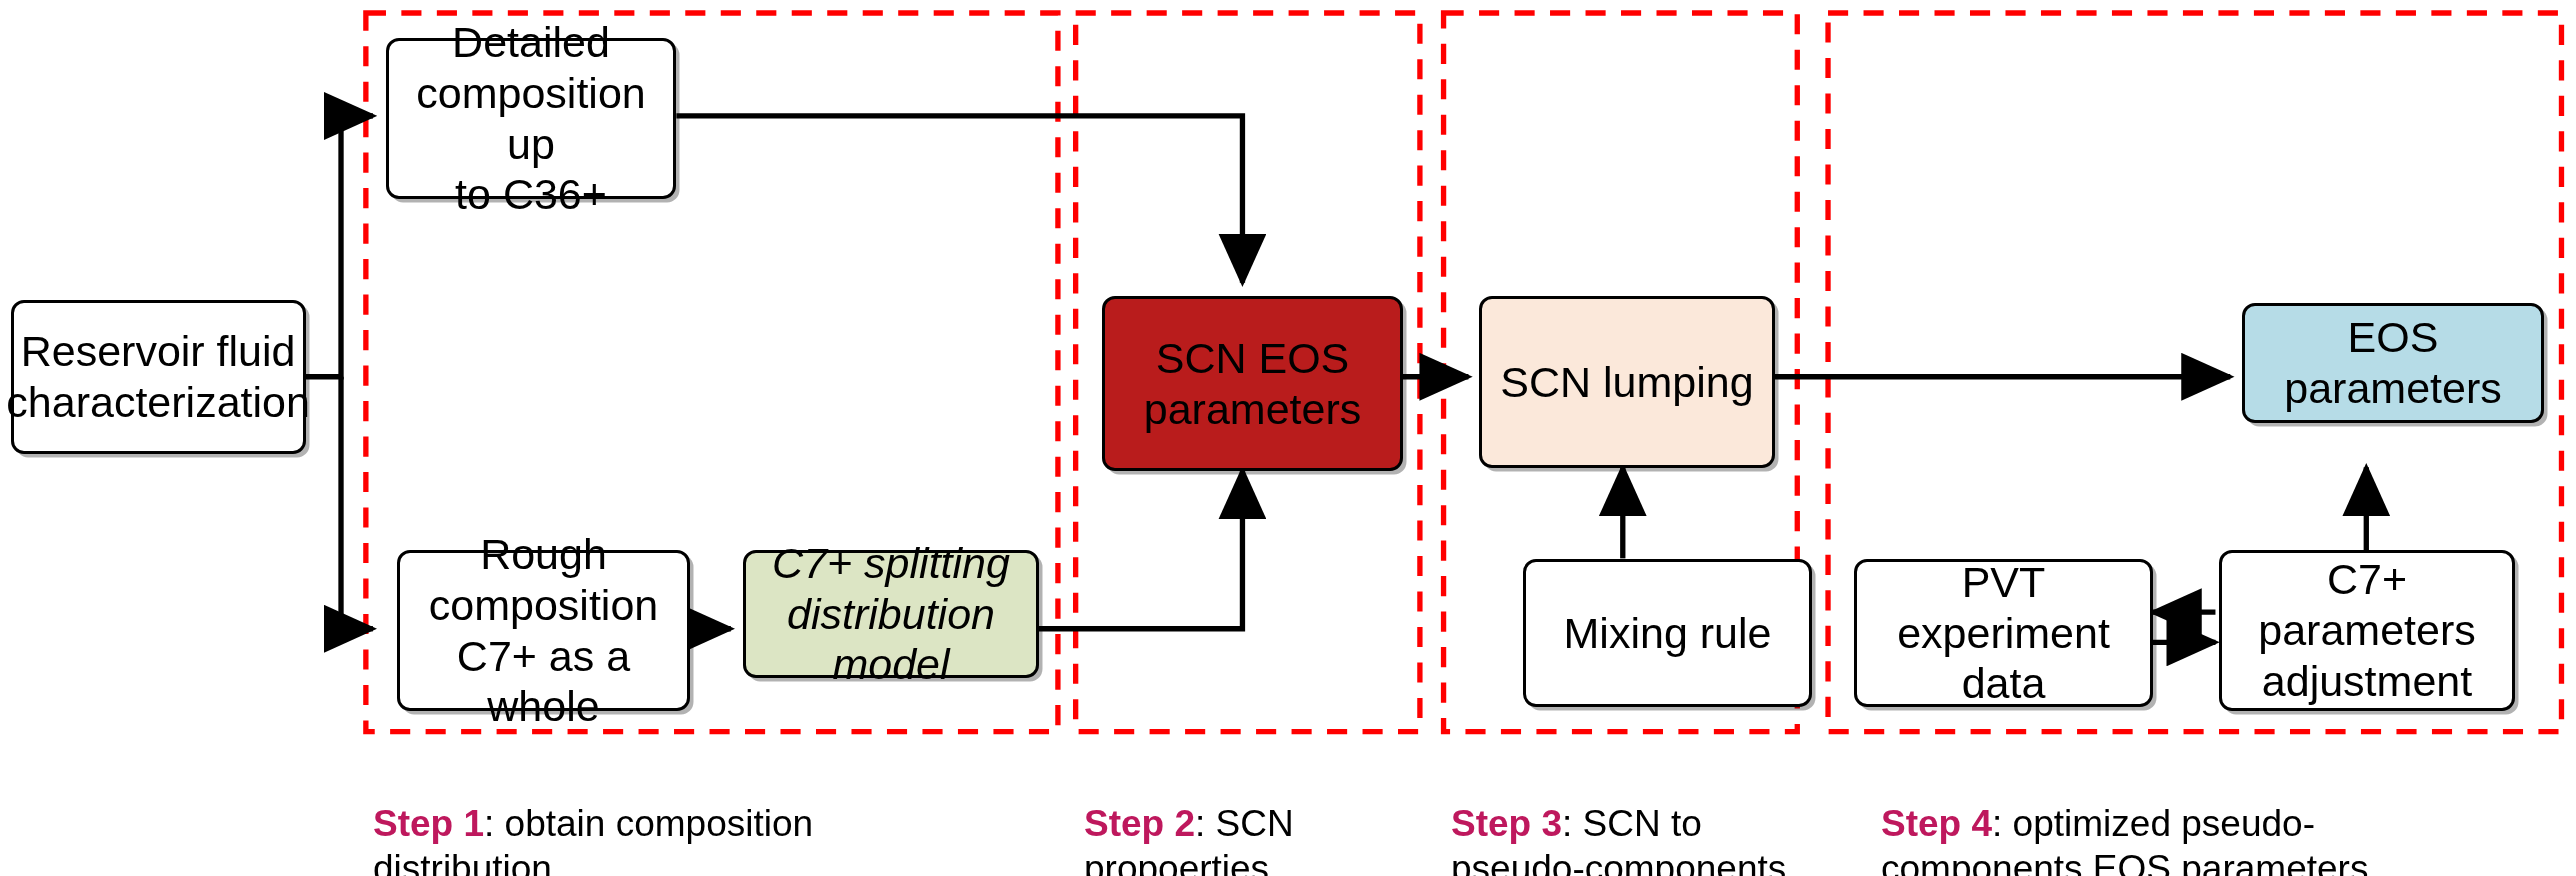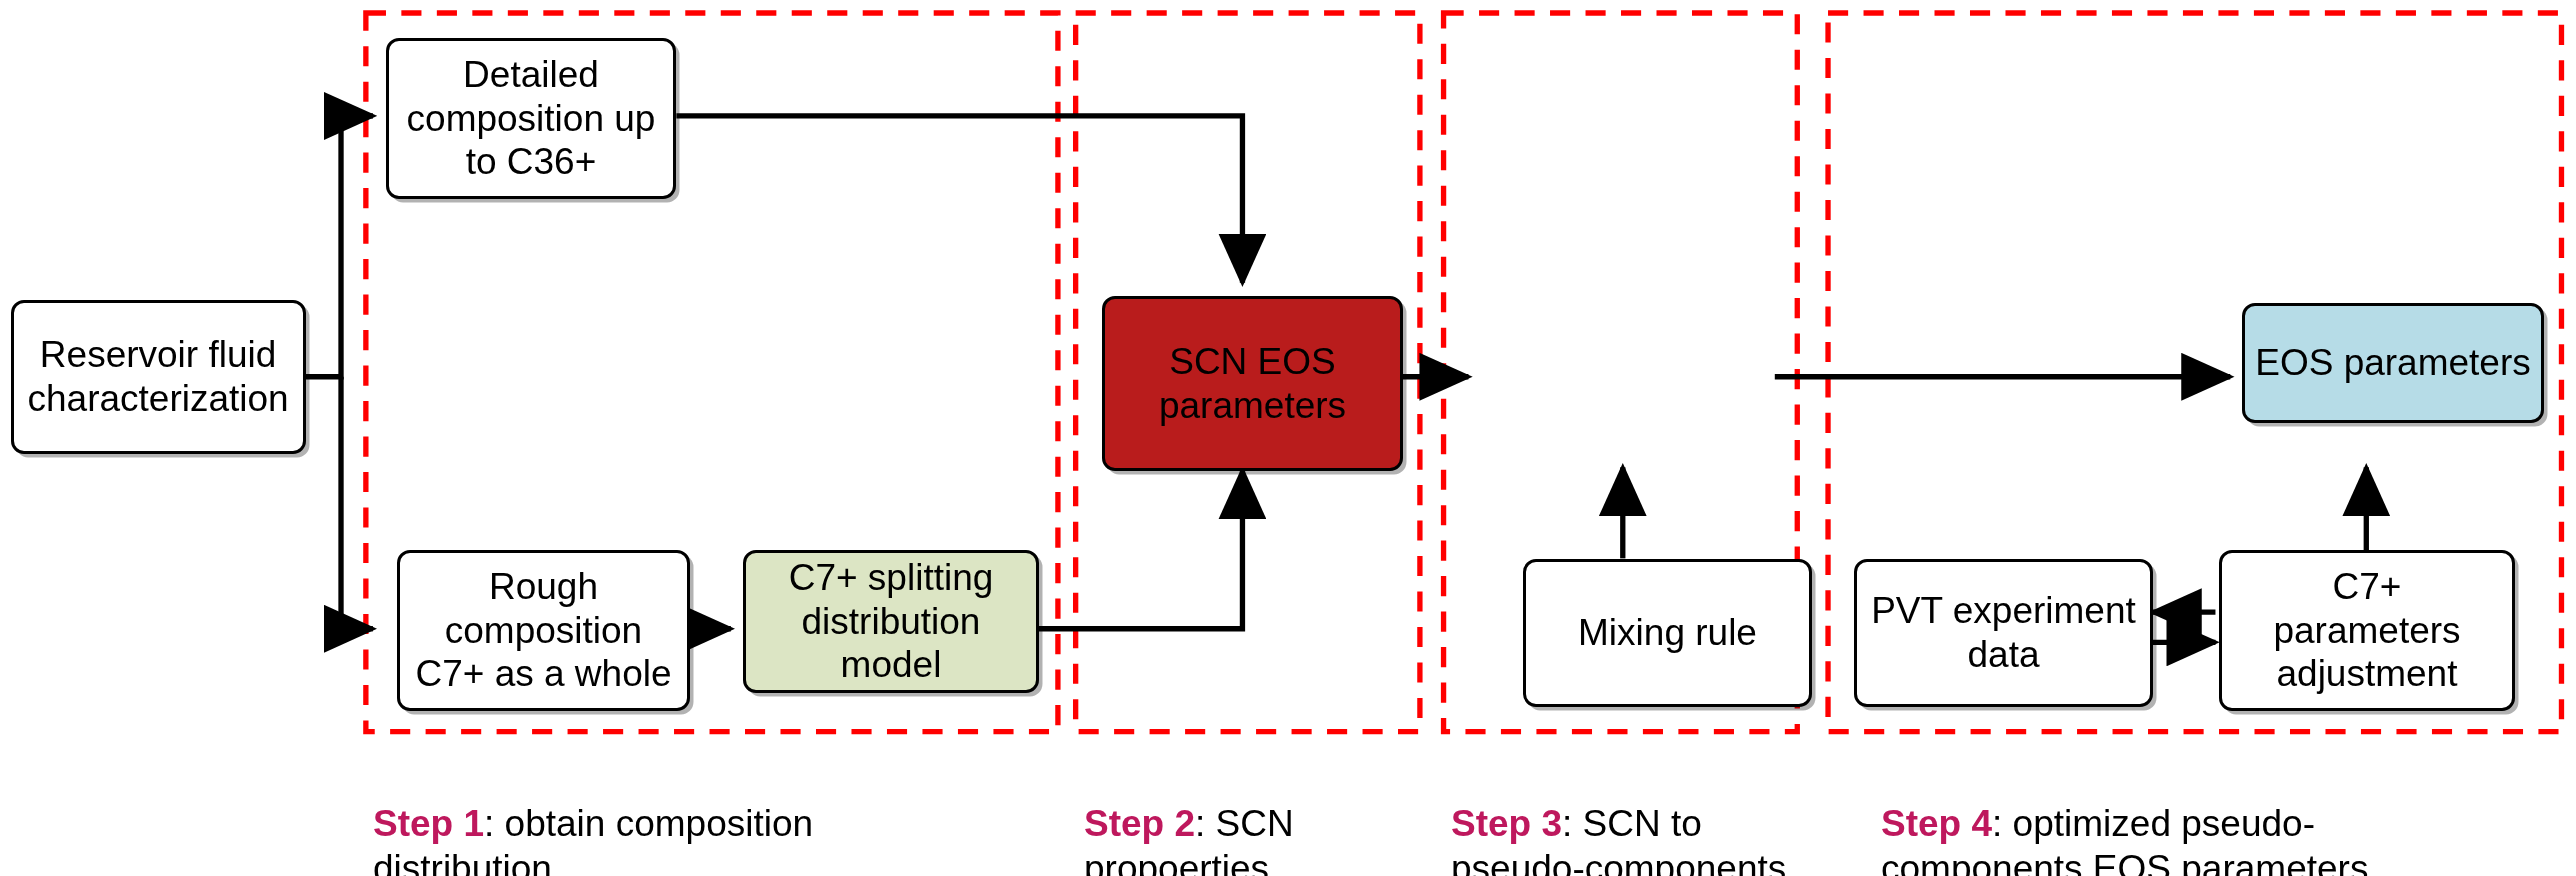--- a/index.html
+++ b/index.html
@@ -25,21 +25,21 @@
   .node {
     position: absolute;
     box-sizing: border-box;
     border: 3.5px solid #000000;
     border-radius: 13px;
     background: #ffffff;
     display: flex;
     align-items: center;
     justify-content: center;
     text-align: center;
-    font-size: 37px;
+    font-size: 43px;
     line-height: 1.18;
     color: #000000;
     padding: 2.4px 8.3px;
     box-shadow: 4.1px 4.1px 0 -0.6px rgba(0,0,0,0.30);
   }
   .node .lbl { display: block; white-space: pre-line; }
   .steplabel {
     position: absolute;
     font-size: 37px;
     line-height: 1.22;
@@ -102,31 +102,34 @@
 composition up
 to C36+</span>
   </div>
 
   <div class="node" style="left:397px; top:550px; width:293px; height:161px;">
     <span class="lbl">Rough
 composition
 C7+ as a whole</span>
   </div>
 
-  <div class="node" style="left:743px; top:550px; width:296px; height:143px; background:#DCE5C4;">
+  <div class="node" style="left:743px; top:550px; width:296px; height:128px; background:#DCE5C4;font-style:italic;">
     <span class="lbl">C7+ splitting
 distribution
 model</span>
   </div>
 
   <div class="node" style="left:1102px; top:296px; width:301px; height:175px; background:#b91c1c;">
     <span class="lbl">SCN EOS
 parameters</span>
   </div>
 
+  <div class="node" style="left:1479px; top:296px; width:296px; height:172px; background:#FBE8DA;">
+    <span class="lbl">SCN lumping</span>
+  </div>
 
   <div class="node" style="left:1523px; top:559px; width:289px; height:148px;">
     <span class="lbl">Mixing rule</span>
   </div>
 
   <div class="node" style="left:2242px; top:303px; width:302px; height:120px; background:#B6DCE7;">
     <span class="lbl">EOS parameters</span>
   </div>
 
   <div class="node" style="left:1854px; top:559px; width:299px; height:148px;">

